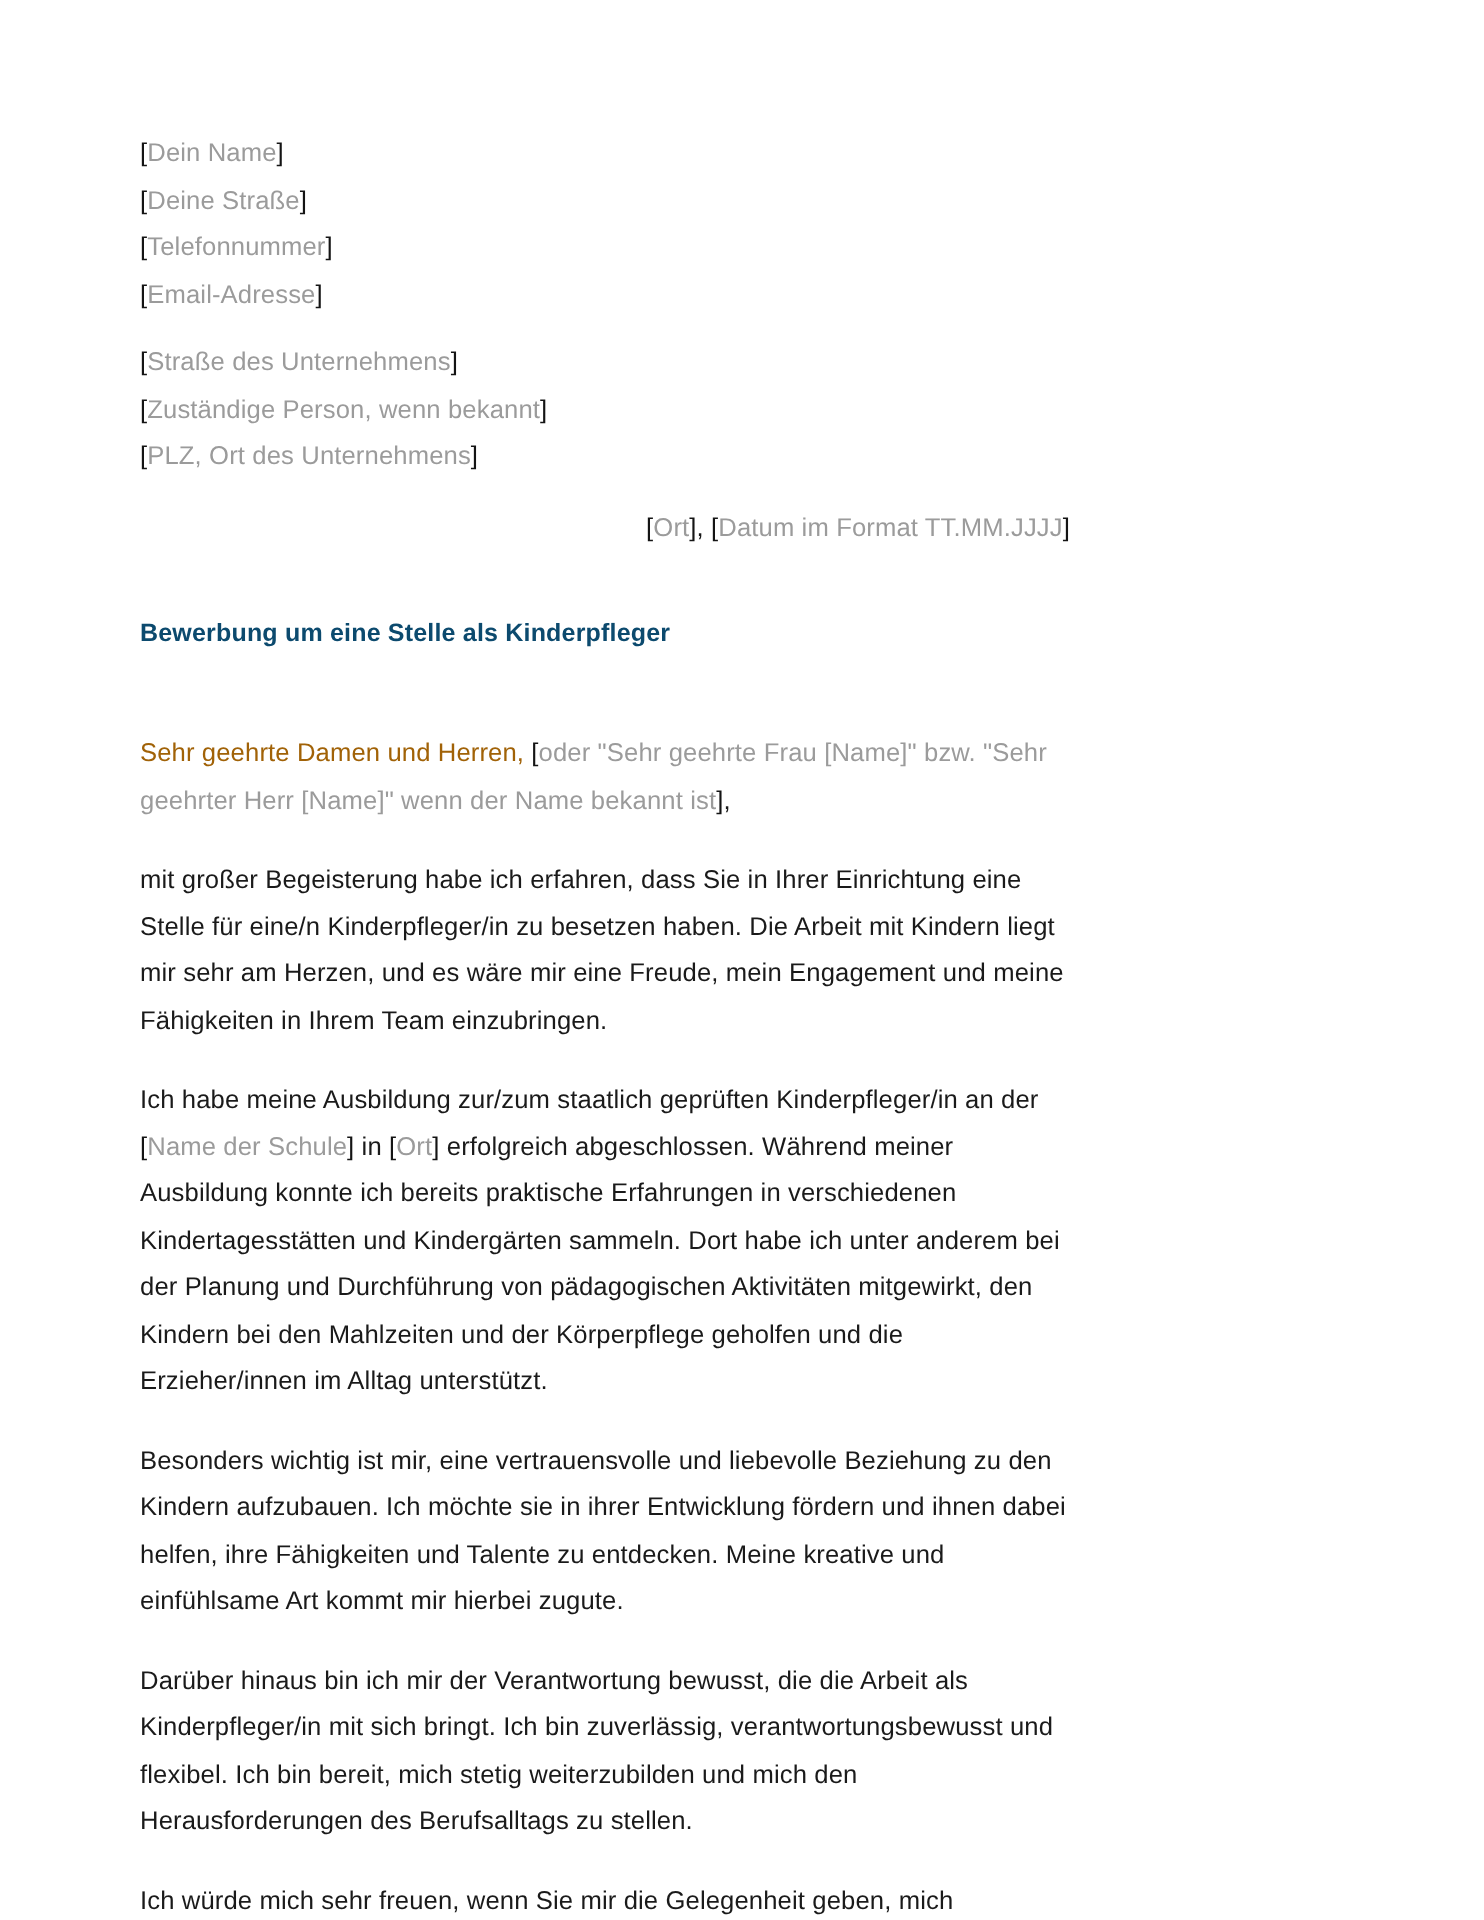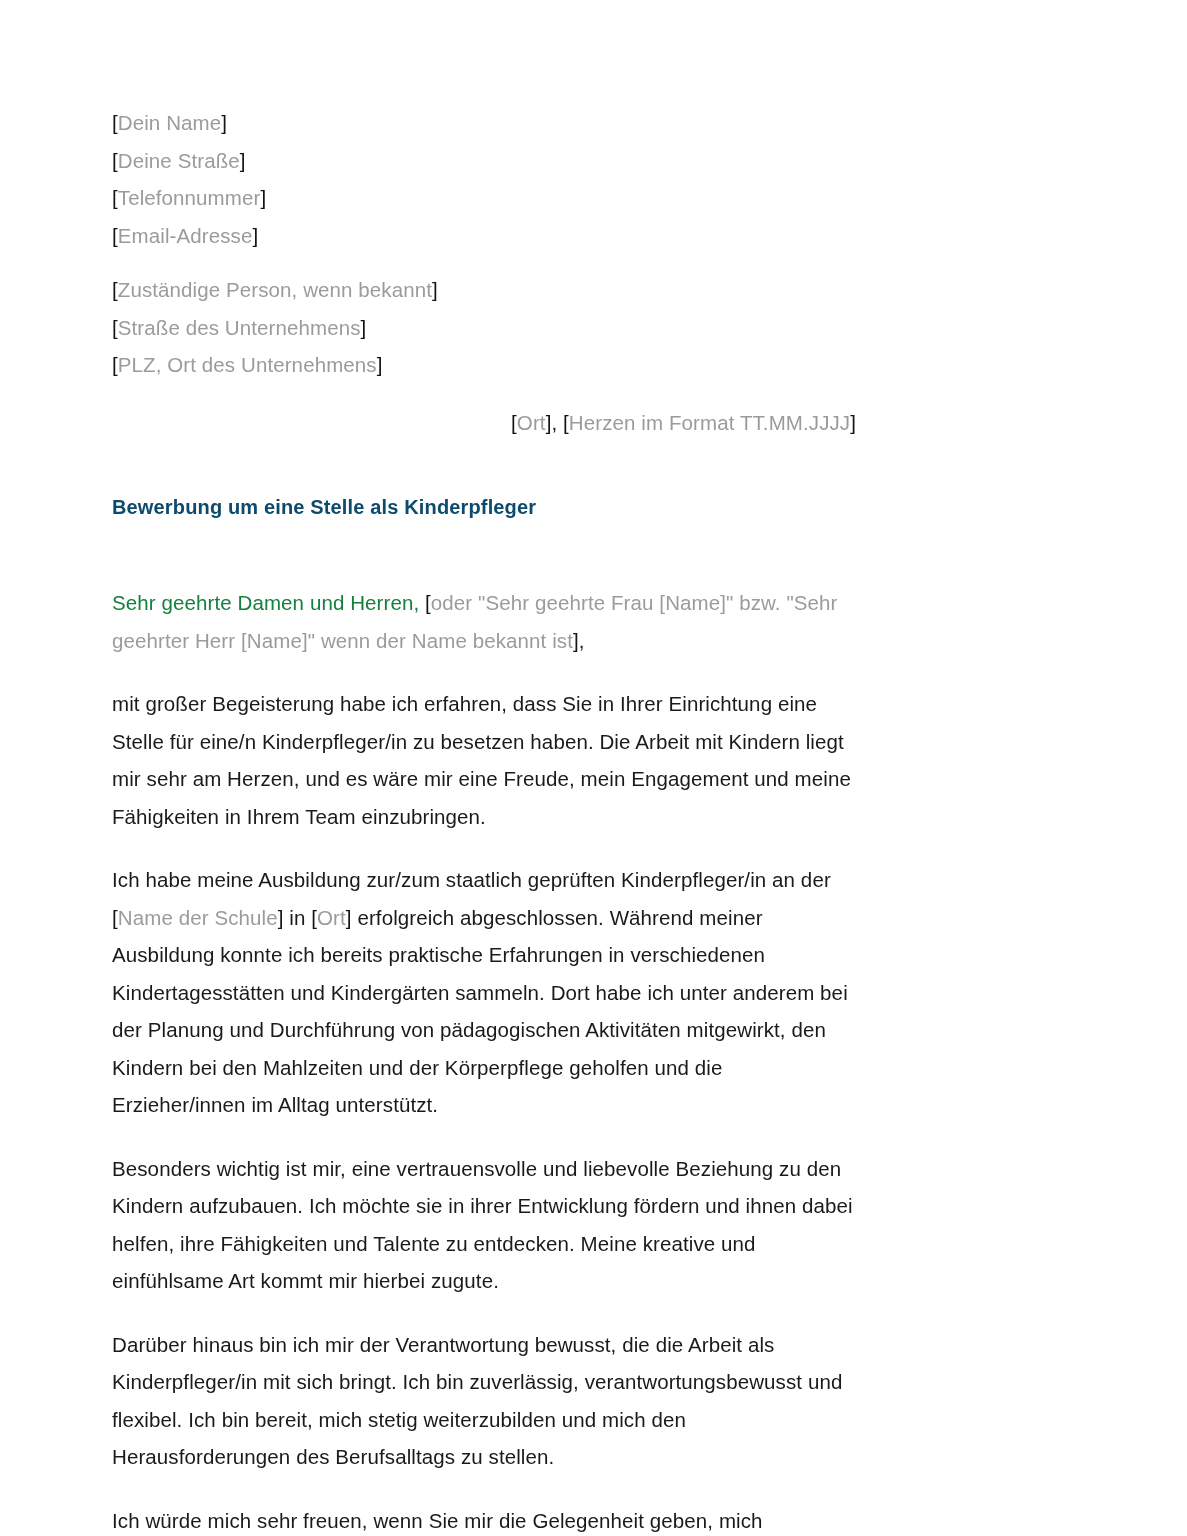--- a/index.html
+++ b/index.html
@@ -77,21 +77,21 @@
     color: #0c4a6e;
     margin-top: 51px;
     letter-spacing: 0.15px;
   }
 
   
   .salutation {
     margin-top: 62px;
   }
   .salutation .greeting {
-    color: #15803d;
+    color: #a16207;
   }
 
   
   .para {
     margin-top: 26px;
     text-align: left;
   }
   .para:first-of-type {
     margin-top: 26px;
   }
@@ -111,32 +111,32 @@
     <div class="addr-line">
       <span class="ph"><span>[</span><span class="ph-in">Telefonnummer</span><span>]</span></span>
     </div>
     <div class="addr-line">
       <span class="ph"><span>[</span><span class="ph-in">Email-Adresse</span><span>]</span></span>
     </div>
   </div>
 
   <div class="addr-block recipient-block">
     <div class="addr-line">
-      <span class="ph"><span>[</span><span class="ph-in">Zuständige Person, wenn bekannt</span><span>]</span></span>
+      <span class="ph"><span>[</span><span class="ph-in">Straße des Unternehmens</span><span>]</span></span>
     </div>
     <div class="addr-line">
-      <span class="ph"><span>[</span><span class="ph-in">Straße des Unternehmens</span><span>]</span></span>
+      <span class="ph"><span>[</span><span class="ph-in">Zuständige Person, wenn bekannt</span><span>]</span></span>
     </div>
     <div class="addr-line">
       <span class="ph"><span>[</span><span class="ph-in">PLZ, Ort des Unternehmens</span><span>]</span></span>
     </div>
   </div>
 
   <div class="date-line">
-    <span class="ph"><span>[</span><span class="ph-in">Ort</span><span>]</span></span><span>, </span><span class="ph"><span>[</span><span class="ph-in">Herzen im Format TT.MM.JJJJ</span><span>]</span></span>
+    <span class="ph"><span>[</span><span class="ph-in">Ort</span><span>]</span></span><span>, </span><span class="ph"><span>[</span><span class="ph-in">Datum im Format TT.MM.JJJJ</span><span>]</span></span>
   </div>
 
   <div class="subject">Bewerbung um eine Stelle als Kinderpfleger</div>
 
   <div class="salutation"><span class="greeting">Sehr geehrte Damen und Herren,</span><span> </span><span class="ph"><span>[</span><span class="ph-in">oder "Sehr geehrte Frau </span><span class="ph-gray"><span>[</span><span class="ph-in">Name</span><span>]</span></span><span class="ph-in">" bzw. "Sehr geehrter Herr </span><span class="ph-gray"><span>[</span><span class="ph-in">Name</span><span>]</span></span><span class="ph-in">" wenn der Name bekannt ist</span><span>]</span></span><span>,</span></div>
 
   <div class="para">mit großer Begeisterung habe ich erfahren, dass Sie in Ihrer Einrichtung eine Stelle für eine/n Kinderpfleger/in zu besetzen haben. Die Arbeit mit Kindern liegt mir sehr am Herzen, und es wäre mir eine Freude, mein Engagement und meine Fähigkeiten in Ihrem Team einzubringen.</div>
 
   <div class="para"><span>Ich habe meine Ausbildung zur/zum staatlich geprüften Kinderpfleger/in an der </span><span class="ph"><span>[</span><span class="ph-in">Name der Schule</span><span>]</span></span><span> in </span><span class="ph"><span>[</span><span class="ph-in">Ort</span><span>]</span></span><span> erfolgreich abgeschlossen. Während meiner Ausbildung konnte ich bereits praktische Erfahrungen in verschiedenen Kindertagesstätten und Kindergärten sammeln. Dort habe ich unter anderem bei der Planung und Durchführung von pädagogischen Aktivitäten mitgewirkt, den Kindern bei den Mahlzeiten und der Körperpflege geholfen und die Erzieher/innen im Alltag unterstützt.</span></div>
 

